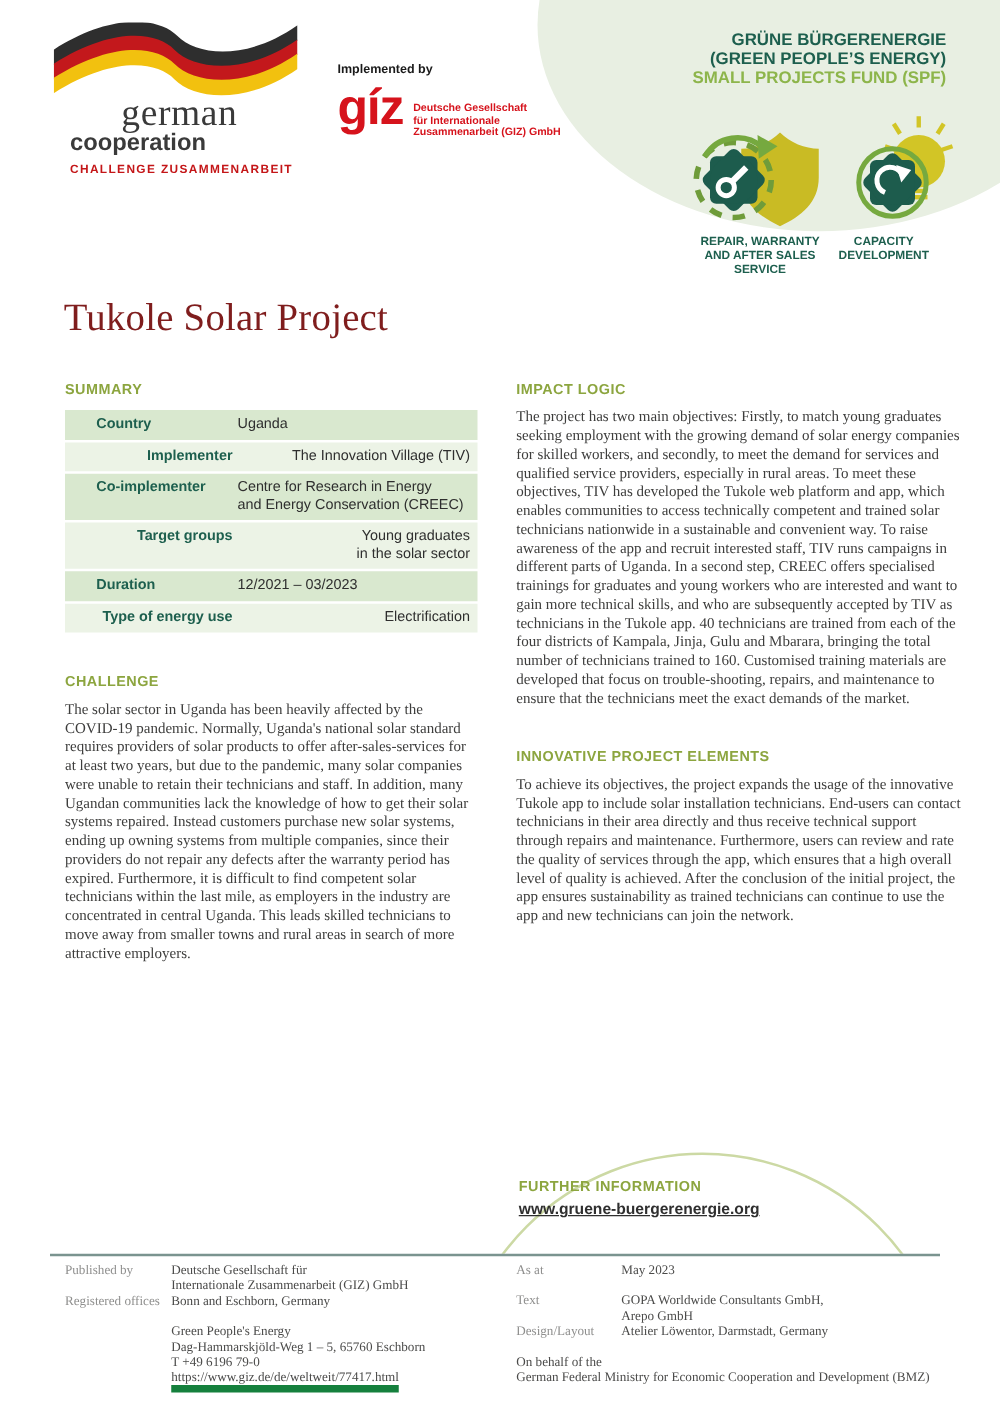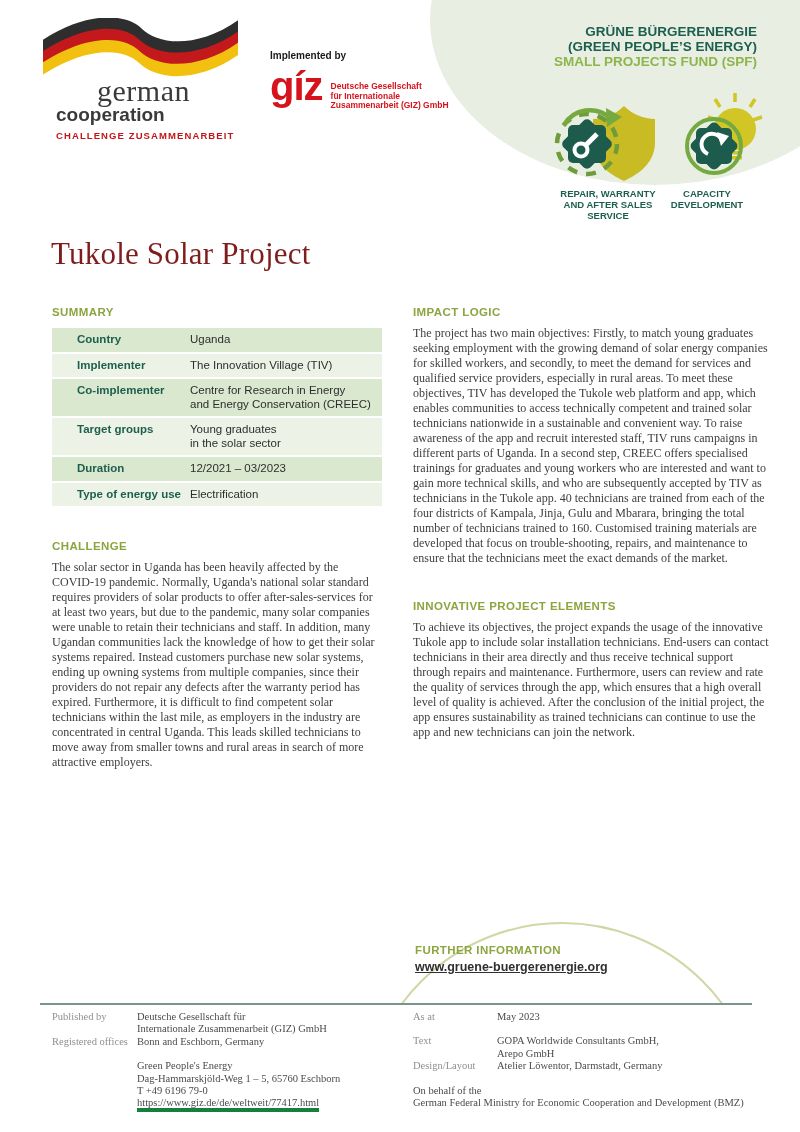--- a/index.html
+++ b/index.html
@@ -55,39 +55,39 @@
   .body-txt { font-size:12px; line-height:15px; color:#3d3d3c; text-align:left; margin-top:8px; }
   .mt-sec { margin-top:34px; }
 
   
   .sum-table { margin-top:10px; font-family:"Liberation Sans", sans-serif; font-size:11.5px; }
   .srow { display:flex; margin-bottom:2px; }
   .srow .cell-l { width:138px; padding:5px 4px 5px 25px; font-weight:bold; color:#1d5f4e; }
   .srow .cell-v { flex:1; padding:5px 6px 5px 0; color:#2e2e2e; white-space:pre-line; line-height:13.5px; }
   .srow .cell-l { line-height:13.5px; }
   .row-a { background:#d9e8cf; }
-  .row-b { background:#ecf3e6; }
+  .row-b { background:#ecf3e6;text-align:right; }
 
   
   .further { position:absolute; left:415px; top:944px; }
   .further-link { display:inline-block; margin-top:4px; font-family:"Liberation Sans", sans-serif;
     font-weight:bold; font-size:12.5px; color:#2f2f2f; text-decoration:underline; }
 
   
   .footer-rule { position:absolute; left:40px; top:1003px; width:712px; height:2px; background:#7a948f; }
   .footer { position:absolute; left:0; top:1011px; width:800px; font-size:10.5px; line-height:12.4px; color:#4b4b4a; }
   .f-left { position:absolute; left:52px; width:330px; }
   .f-right { position:absolute; left:413px; width:370px; }
   .f-row { display:flex; }
   .f-lab { color:#8f8f8e; }
   .f-left .f-lab { width:85px; flex:0 0 85px; }
   .f-right .f-lab { width:84px; flex:0 0 84px; }
   .f-val { flex:1; }
   .f-gap { height:12px; }
-  .f-link { color:#4b4b4a; text-decoration:none; border-bottom:4px solid #15803d;text-align:right; }
+  .f-link { color:#4b4b4a; text-decoration:none; border-bottom:6px solid #15803d;text-align:right; }
   .pre { white-space:pre-line; }
 </style>
 </head>
 <body>
 
 <div class="page">
 
   <div class="bg-ellipse"></div>
 
   <div class="gc-logo">

